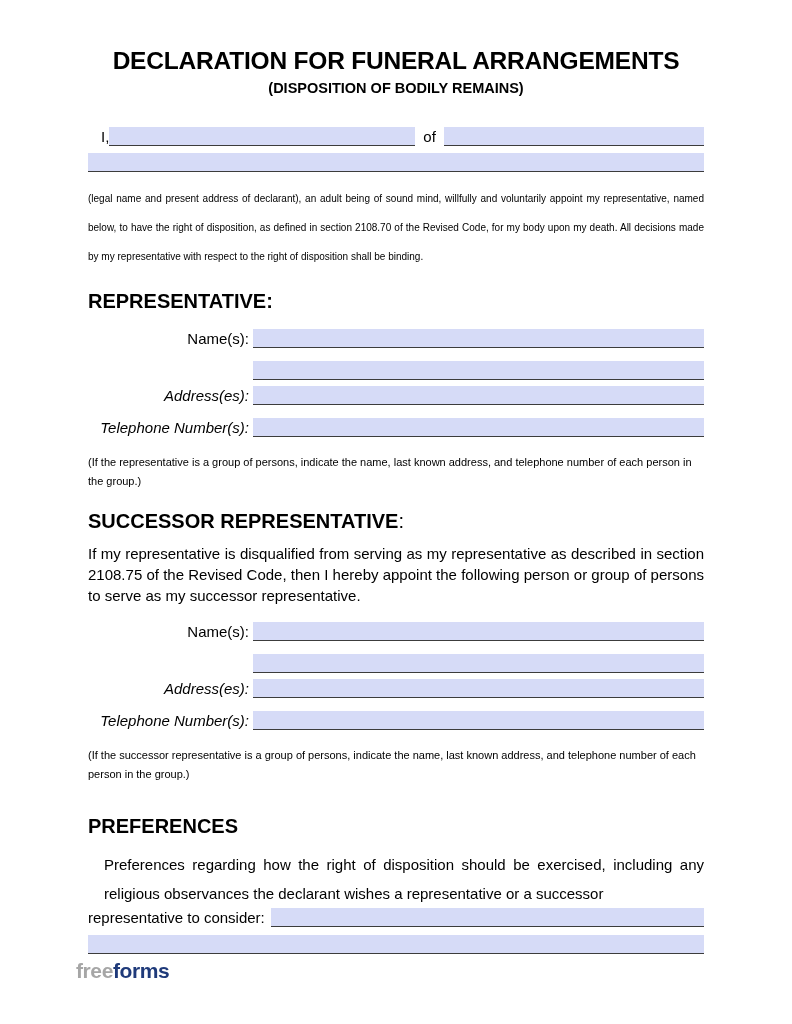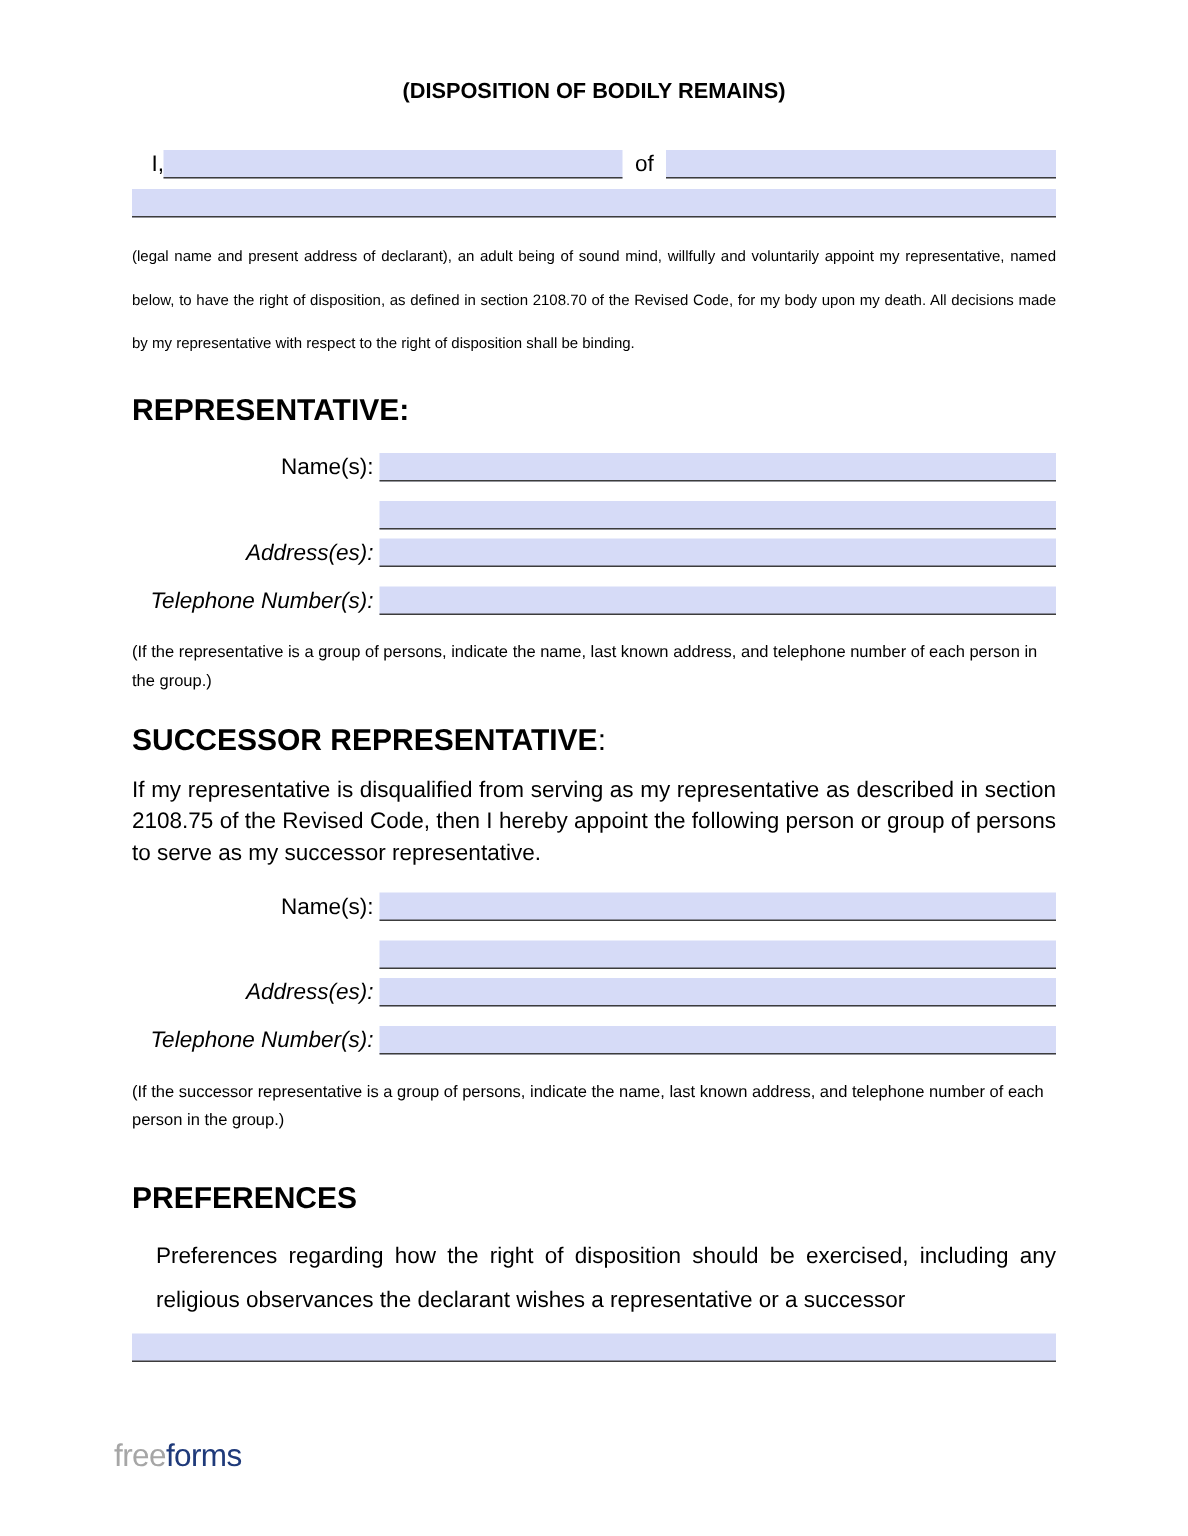--- a/index.html
+++ b/index.html
@@ -160,34 +160,35 @@
   }
   .pref-lastline .pfield { flex: 1 1 auto; }
   .pref-extra { margin-top: 8px; }
 
   
   .footer {
     position: absolute;
     left: 76px;
     top: 960px;
     font-size: 21px;
-    font-weight: normal;
+    font-weight: bold;
     letter-spacing: -0.4px;
     line-height: 1;
   }
   .footer .free { color: #a6a6a6; }
   .footer .forms { color: #1f3a7a; }
 </style>
 </head>
 <body>
 
 <div class="page">
   <div class="content">
 
     <div class="title-block">
+      <h1 class="doc-title">DECLARATION FOR FUNERAL ARRANGEMENTS</h1>
       <p class="doc-subtitle">(DISPOSITION OF BODILY REMAINS)</p>
     </div>
 
     <div class="intro-rows">
       <div class="intro-row1">
         <span class="lbl-i">I,</span>
         <span class="field field-name1"></span>
         <span class="lbl-of">of</span>
         <span class="field field-addr1"></span>
       </div>
@@ -241,20 +242,24 @@
         <span class="field ffield"></span>
       </div>
     </div>
 
     <p class="note">(If the successor representative is a group of persons, indicate the name, last known address, and telephone number of each person in the group.)</p>
 
     <h2 class="section" style="margin-top:30px;">PREFERENCES</h2>
 
     <p class="pref-par">Preferences regarding how the right of disposition should be exercised, including any religious observances the declarant wishes a representative or a successor</p>
 
+    <div class="pref-lastline">
+      <span class="ptext">representative to consider:</span>
+      <span class="field pfield"></span>
+    </div>
     <div class="pref-extra">
       <span class="field-block"></span>
     </div>
 
   </div>
 
   <div class="footer">
     <span class="free">free</span><span class="forms">forms</span>
   </div>
 </div>

